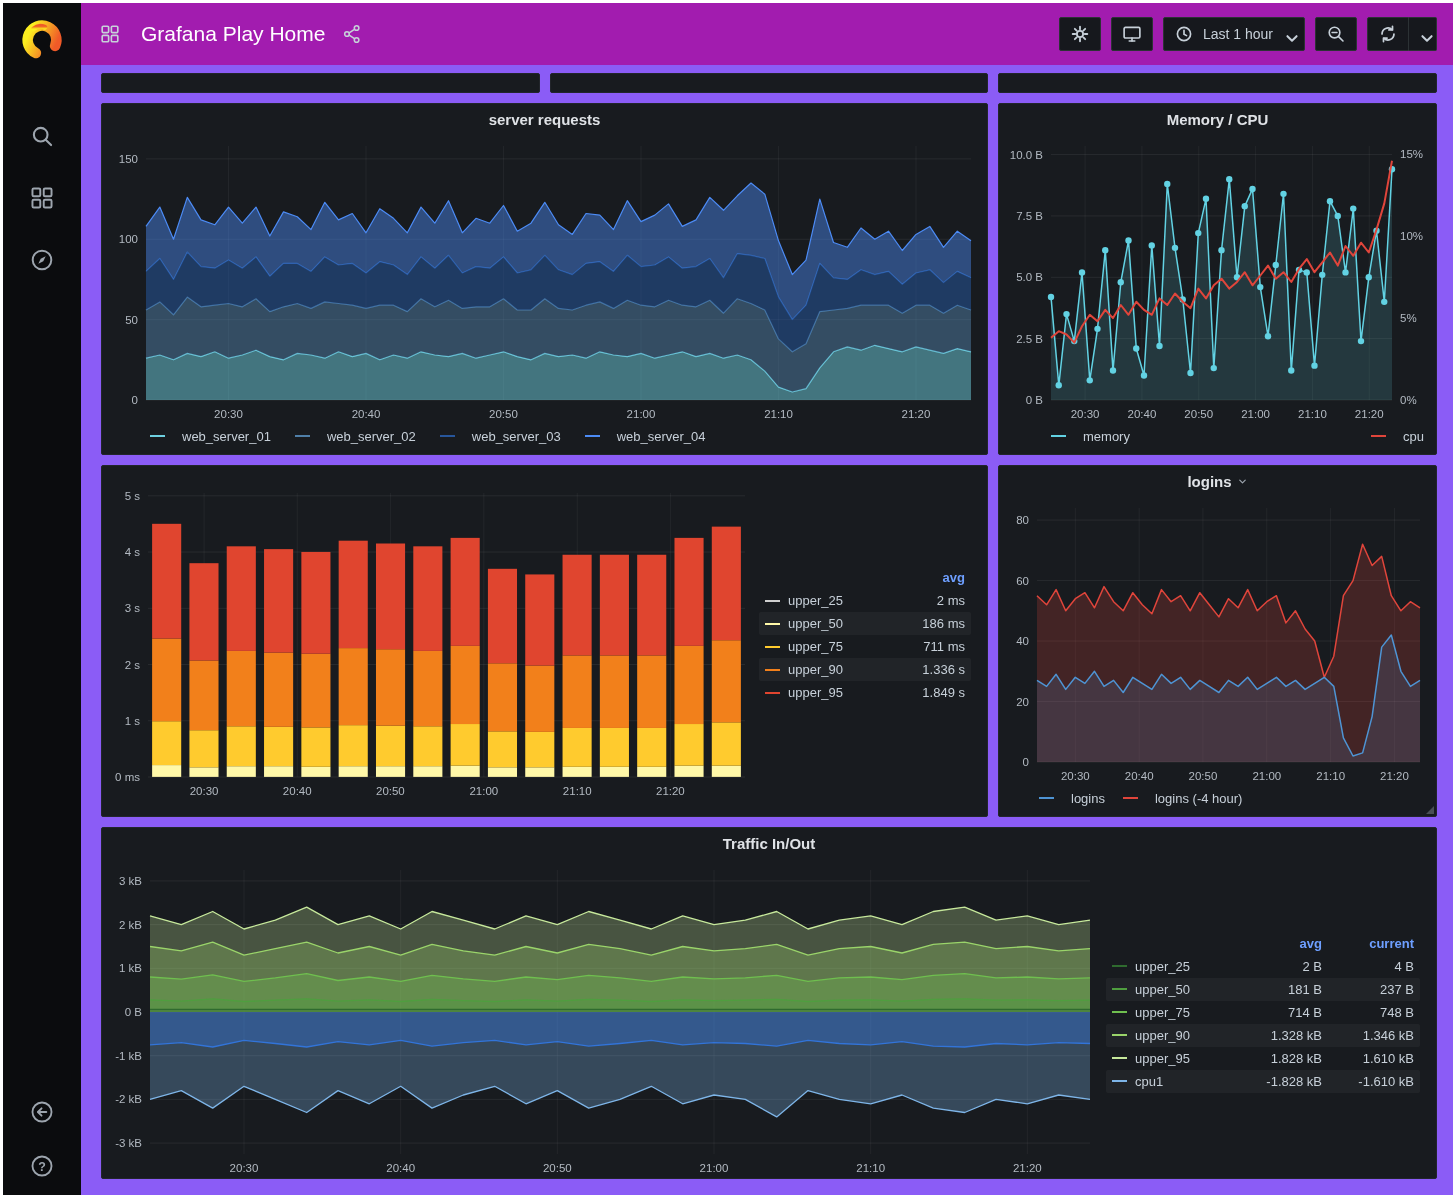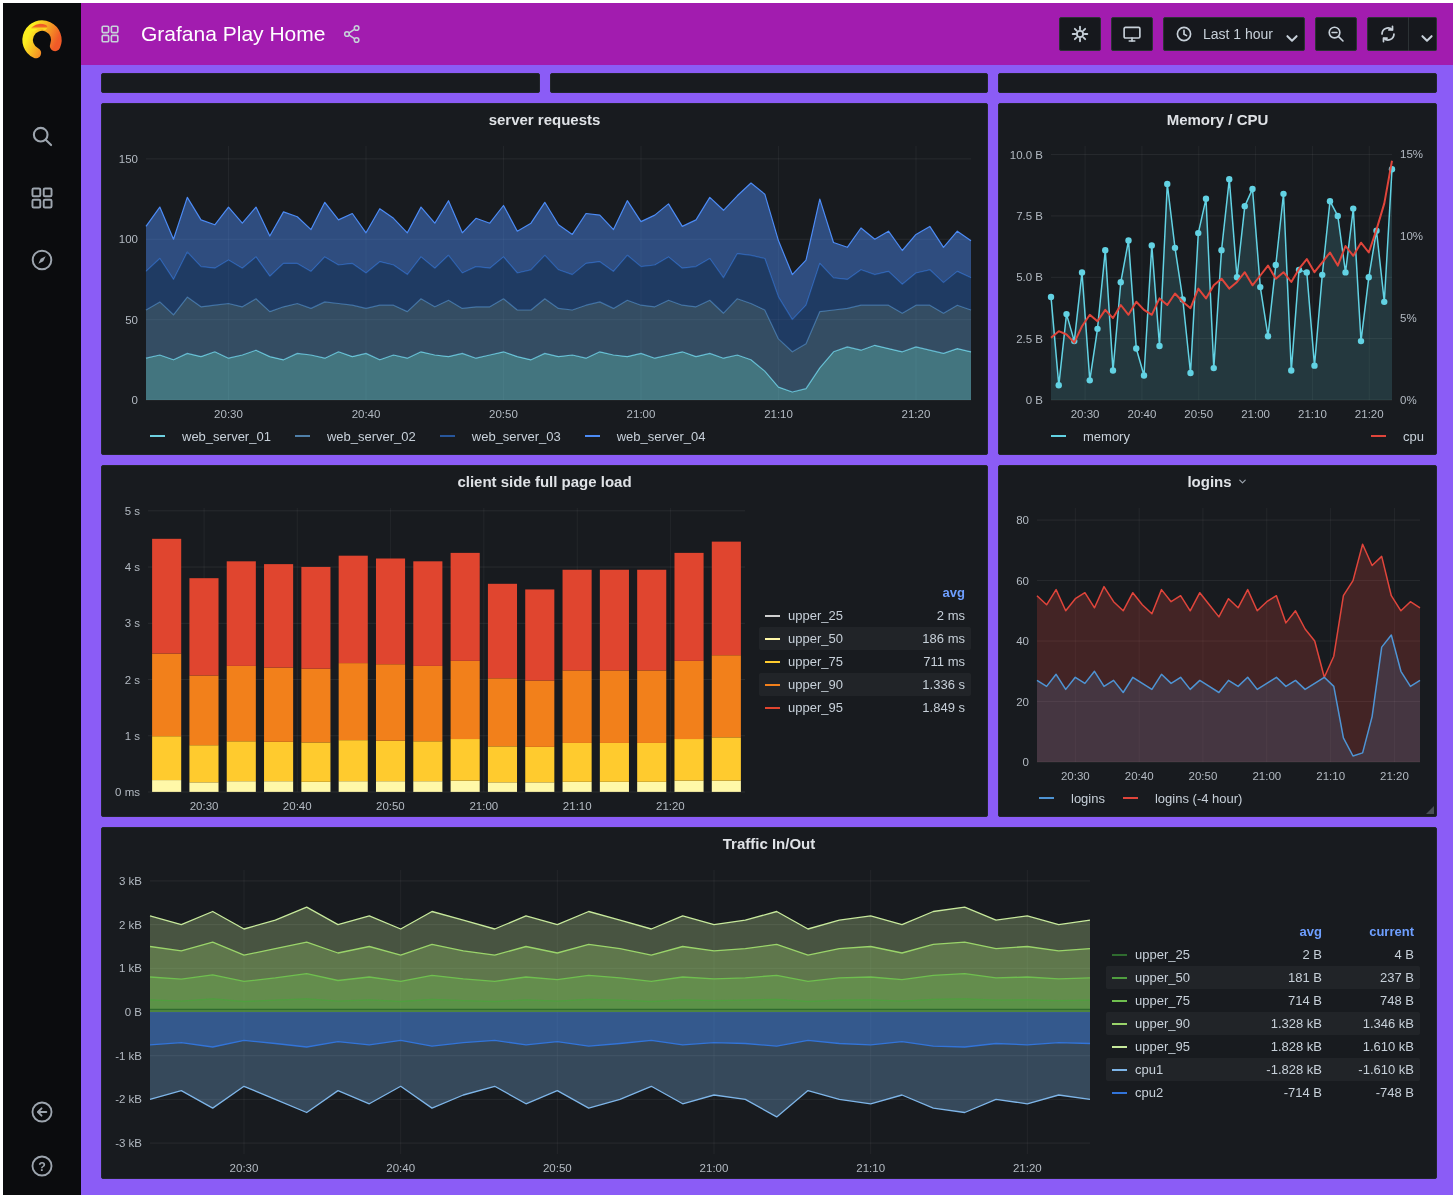--- a/index.html
+++ b/index.html
@@ -374,23 +374,20 @@
           <span style="display:flex;gap:24px">
               <span class="leg-item">
                 <span class="dash" style="background: rgb(224, 69, 59);"></span>
                 <span>cpu</span>
               </span>
             </span>
         </div>
       </section>
 
       <section class="panel">
-        <div class="panel-header">
-          <span class="panel-title">client side full page load</span>
-        </div>
         <div class="panel-body">
           <div class="chart-wrap">
             <svg viewBox="0 0 657 320">
                 <line x1="46" y1="296" x2="643" y2="296" stroke="rgba(255,255,255,0.07)"></line>
                 <text x="38" y="300" text-anchor="end" class="tick">0 ms</text>
                 <line x1="46" y1="239.76237623762378" x2="643" y2="239.76237623762378" stroke="rgba(255,255,255,0.07)"></line>
                 <text x="38" y="243.76237623762378" text-anchor="end" class="tick">1 s</text>
                 <line x1="46" y1="183.5247524752475" x2="643" y2="183.5247524752475" stroke="rgba(255,255,255,0.07)"></line>
                 <text x="38" y="187.5247524752475" text-anchor="end" class="tick">2 s</text>
                 <line x1="46" y1="127.2871287128713" x2="643" y2="127.2871287128713" stroke="rgba(255,255,255,0.07)"></line>
@@ -667,27 +664,19 @@
                 <span class="lt-val">1.610 kB</span>
               </div>
               <div class="lt-row alt">
                 <span class="lt-name">
                   <span class="dash" style="background: rgb(126, 181, 232);"></span>
                   <span>cpu1</span>
                 </span>
                 <span class="lt-val">-1.828 kB</span>
                 <span class="lt-val">-1.610 kB</span>
               </div>
-              <div class="lt-row">
-                <span class="lt-name">
-                  <span class="dash" style="background: rgb(50, 116, 217);"></span>
-                  <span>cpu2</span>
-                </span>
-                <span class="lt-val">-714 B</span>
-                <span class="lt-val">-748 B</span>
-              </div>
             </div>
         </div>
       </section>
 
     </div>
   </div>
 </div>
 
 </body></html>

